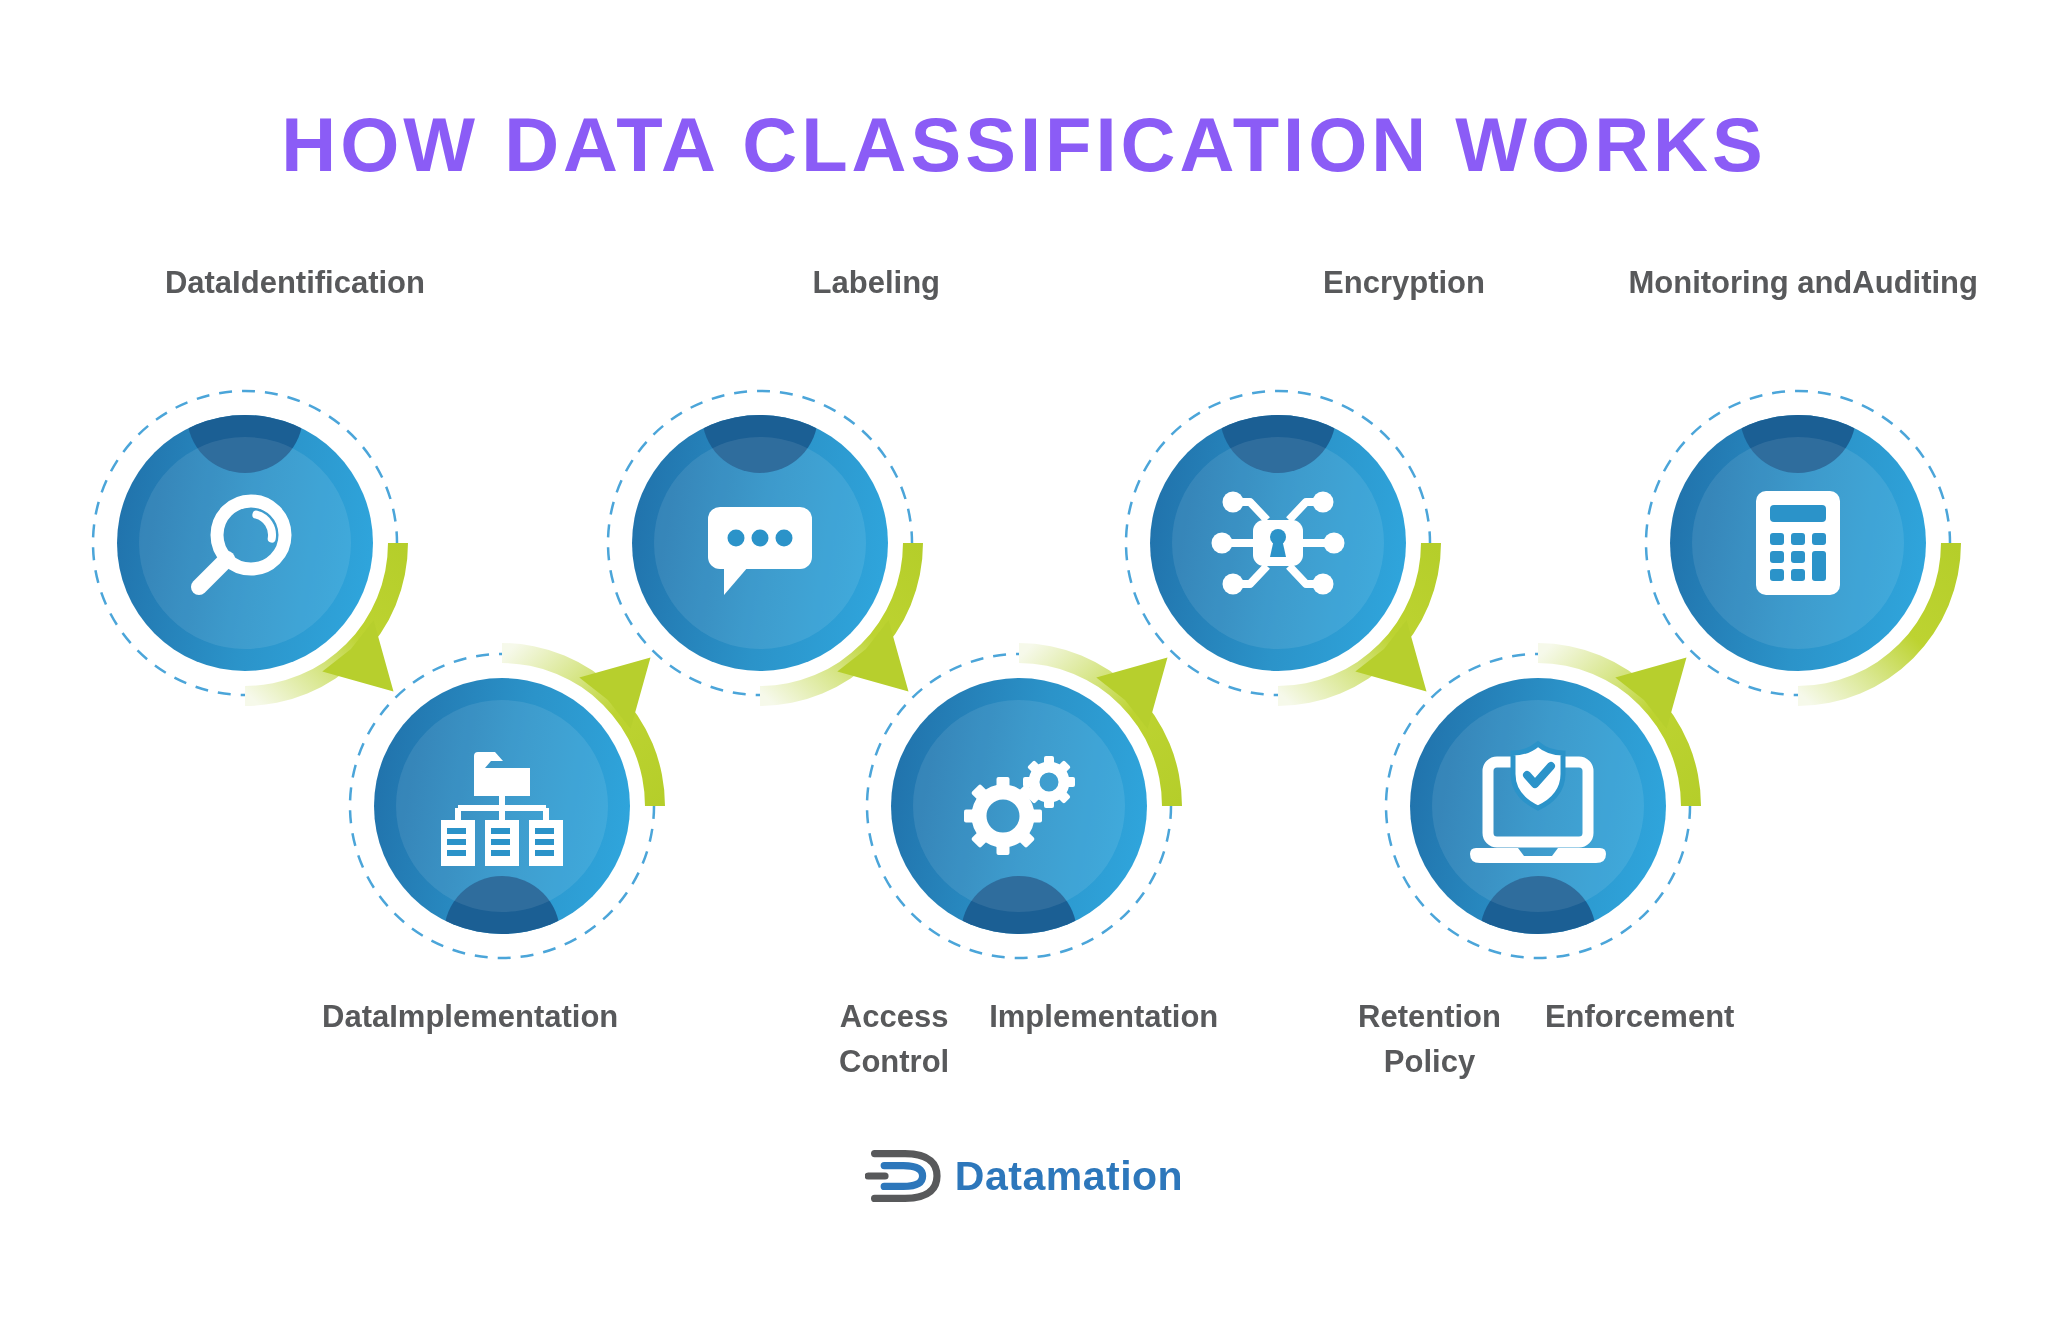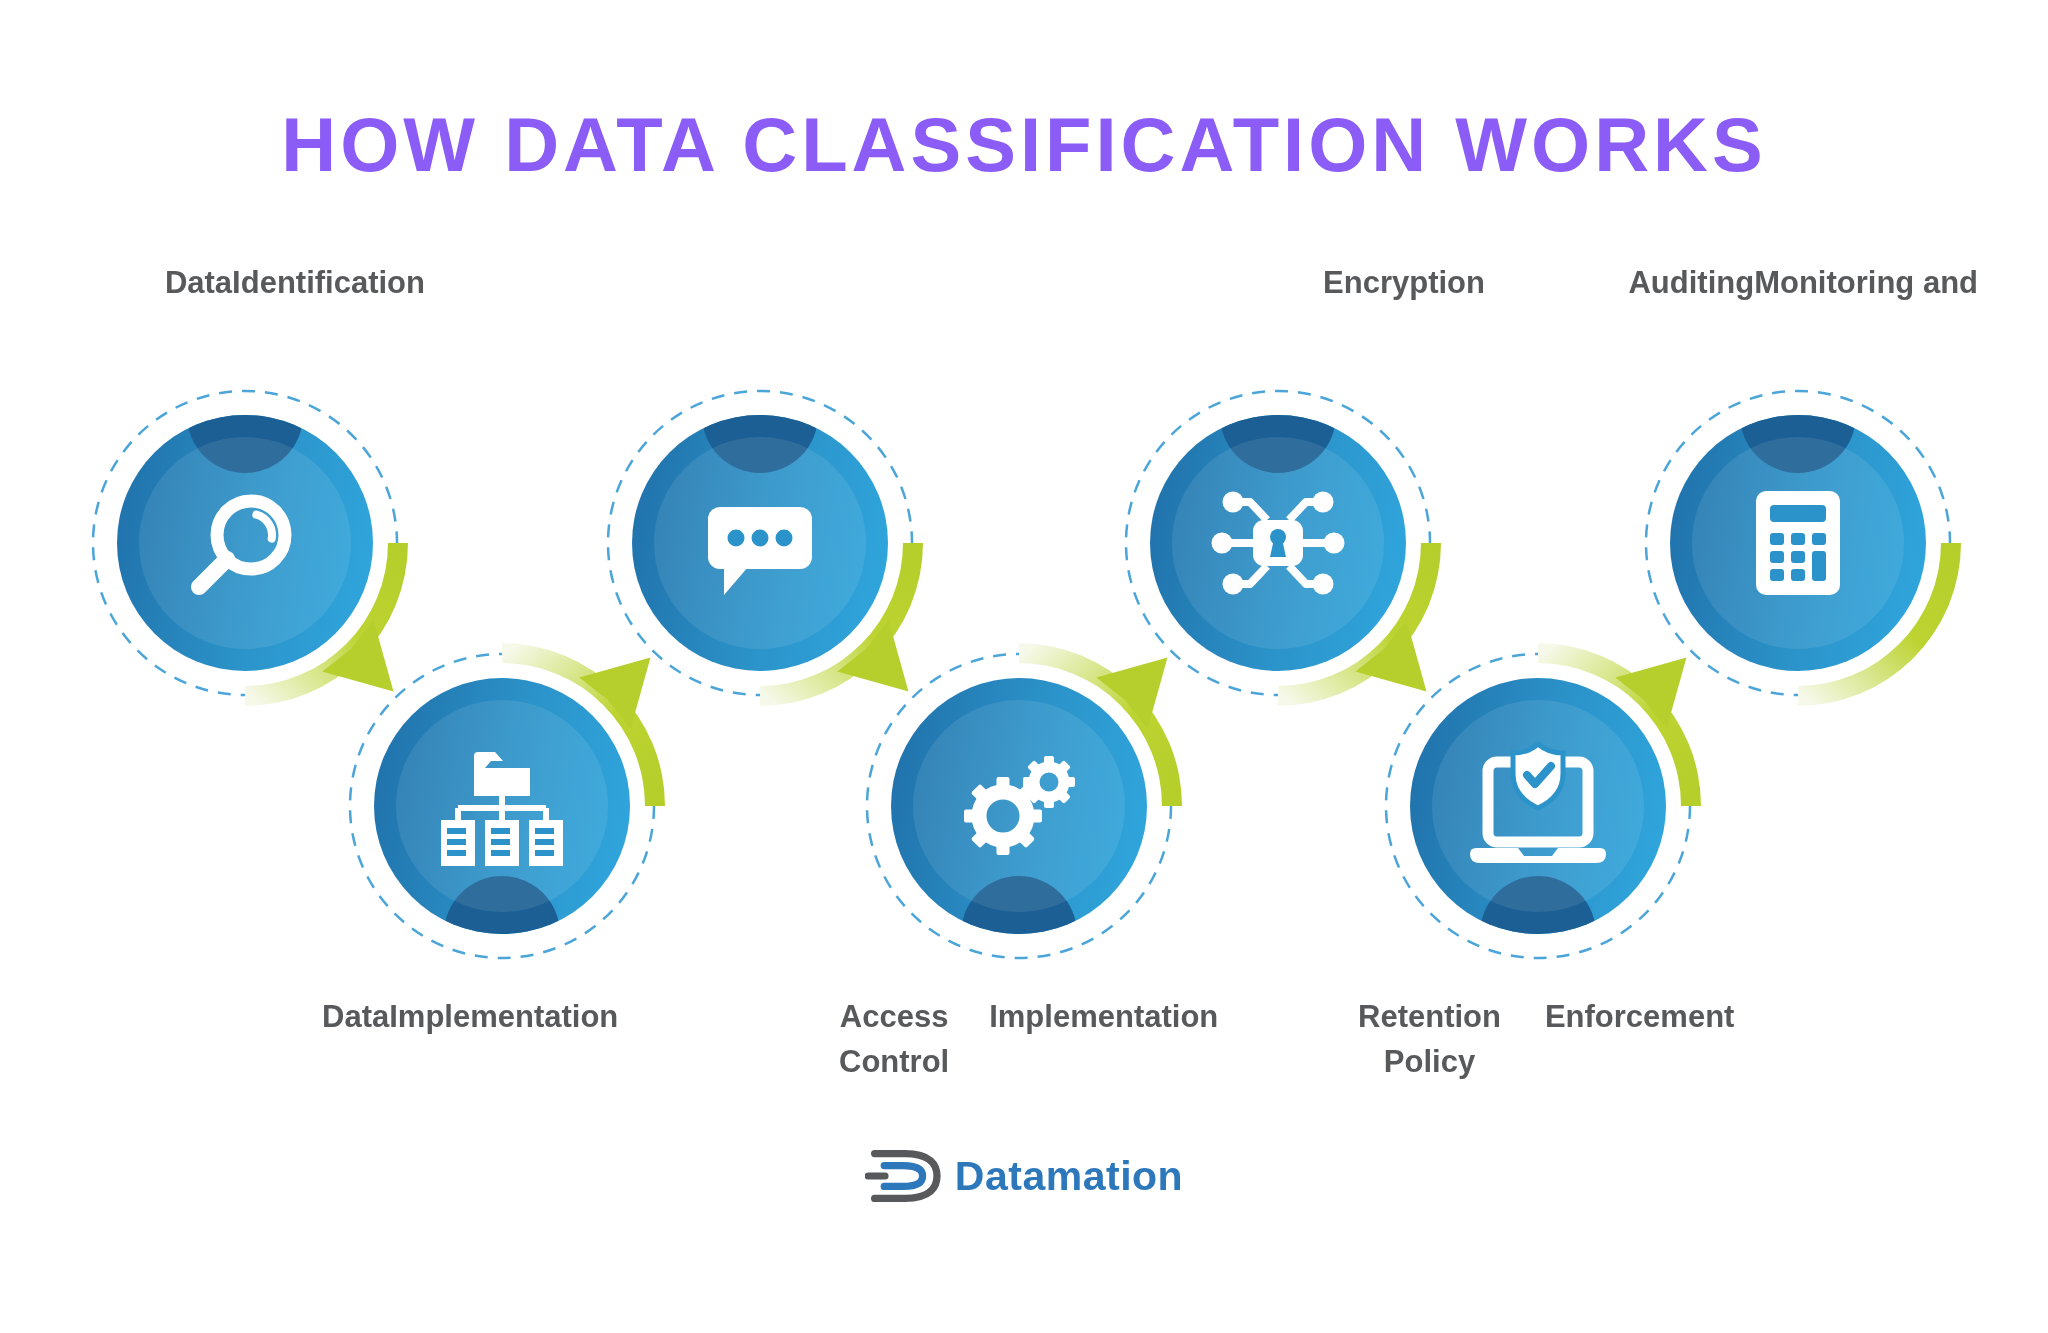--- a/index.html
+++ b/index.html
@@ -138,20 +138,23 @@
       <svg class="icon-svg" viewBox="-70 -70 140 140">
         <rect x="-52" y="-36" width="104" height="62" rx="12" fill="#fff"></rect>
         <path d="M -36 24 L -12 24 L -36 52 Z" fill="#fff"></path>
         <circle cx="-24" cy="-5" r="8.5" fill="#2b93c9"></circle>
         <circle cx="0" cy="-5" r="8.5" fill="#2b93c9"></circle>
         <circle cx="24" cy="-5" r="8.5" fill="#2b93c9"></circle>
       </svg>
     </div>
     <div class="num">3</div>
   </div>
+  <div class="label lab-top l3">
+    <span>Labeling</span>
+  </div>
 
   <div class="node n4 row-bottom">
     <svg class="ring-svg" viewBox="0 0 420 420">
       <circle cx="210" cy="210" r="152" fill="none" stroke="#4ba5d9" stroke-width="2.5" stroke-dasharray="13 10"></circle>
       <path d="M 373 210 A 163 163 0 0 0 210 47 L 210 67 A 143 143 0 0 1 353 210 Z" fill="url(#gradUp)"></path>
       <polygon points="358.5,61.5 287.3,81.4 316,104 338.6,132.7" fill="#b7cf2d"></polygon>
     </svg>
     <div class="disc">
       <div class="badge"></div>
       <svg class="icon-svg" viewBox="-70 -70 140 140">
@@ -257,22 +260,22 @@
             <rect x="-7" y="8" width="14" height="12" rx="3"></rect>
           <rect x="-28" y="26" width="14" height="12" rx="3"></rect>
             <rect x="-7" y="26" width="14" height="12" rx="3"></rect>
           <rect x="14" y="8" width="14" height="30" rx="3"></rect>
         </g>
       </svg>
     </div>
     <div class="num">7</div>
   </div>
   <div class="label lab-top l7">
+    <span>Monitoring and</span>
     <span>Auditing</span>
-    <span>Monitoring and</span>
   </div>
 
   <div class="footer">
     <svg width="80" height="64" viewBox="0 0 100 80">
       <path d="M 12 12 H 50 C 82 12 90 26 90 40 C 90 54 82 68 50 68 H 12" fill="none" stroke="#58595b" stroke-width="9" stroke-linecap="round"></path>
       <path d="M 24 27 H 48 C 66 27 72 33 72 40 C 72 47 66 53 48 53 H 24" fill="none" stroke="#2d77bb" stroke-width="9" stroke-linecap="round"></path>
       <path d="M 4 40 H 25" fill="none" stroke="#58595b" stroke-width="9" stroke-linecap="round"></path>
     </svg>
     <span class="brand-text">Datamation</span>
   </div>

